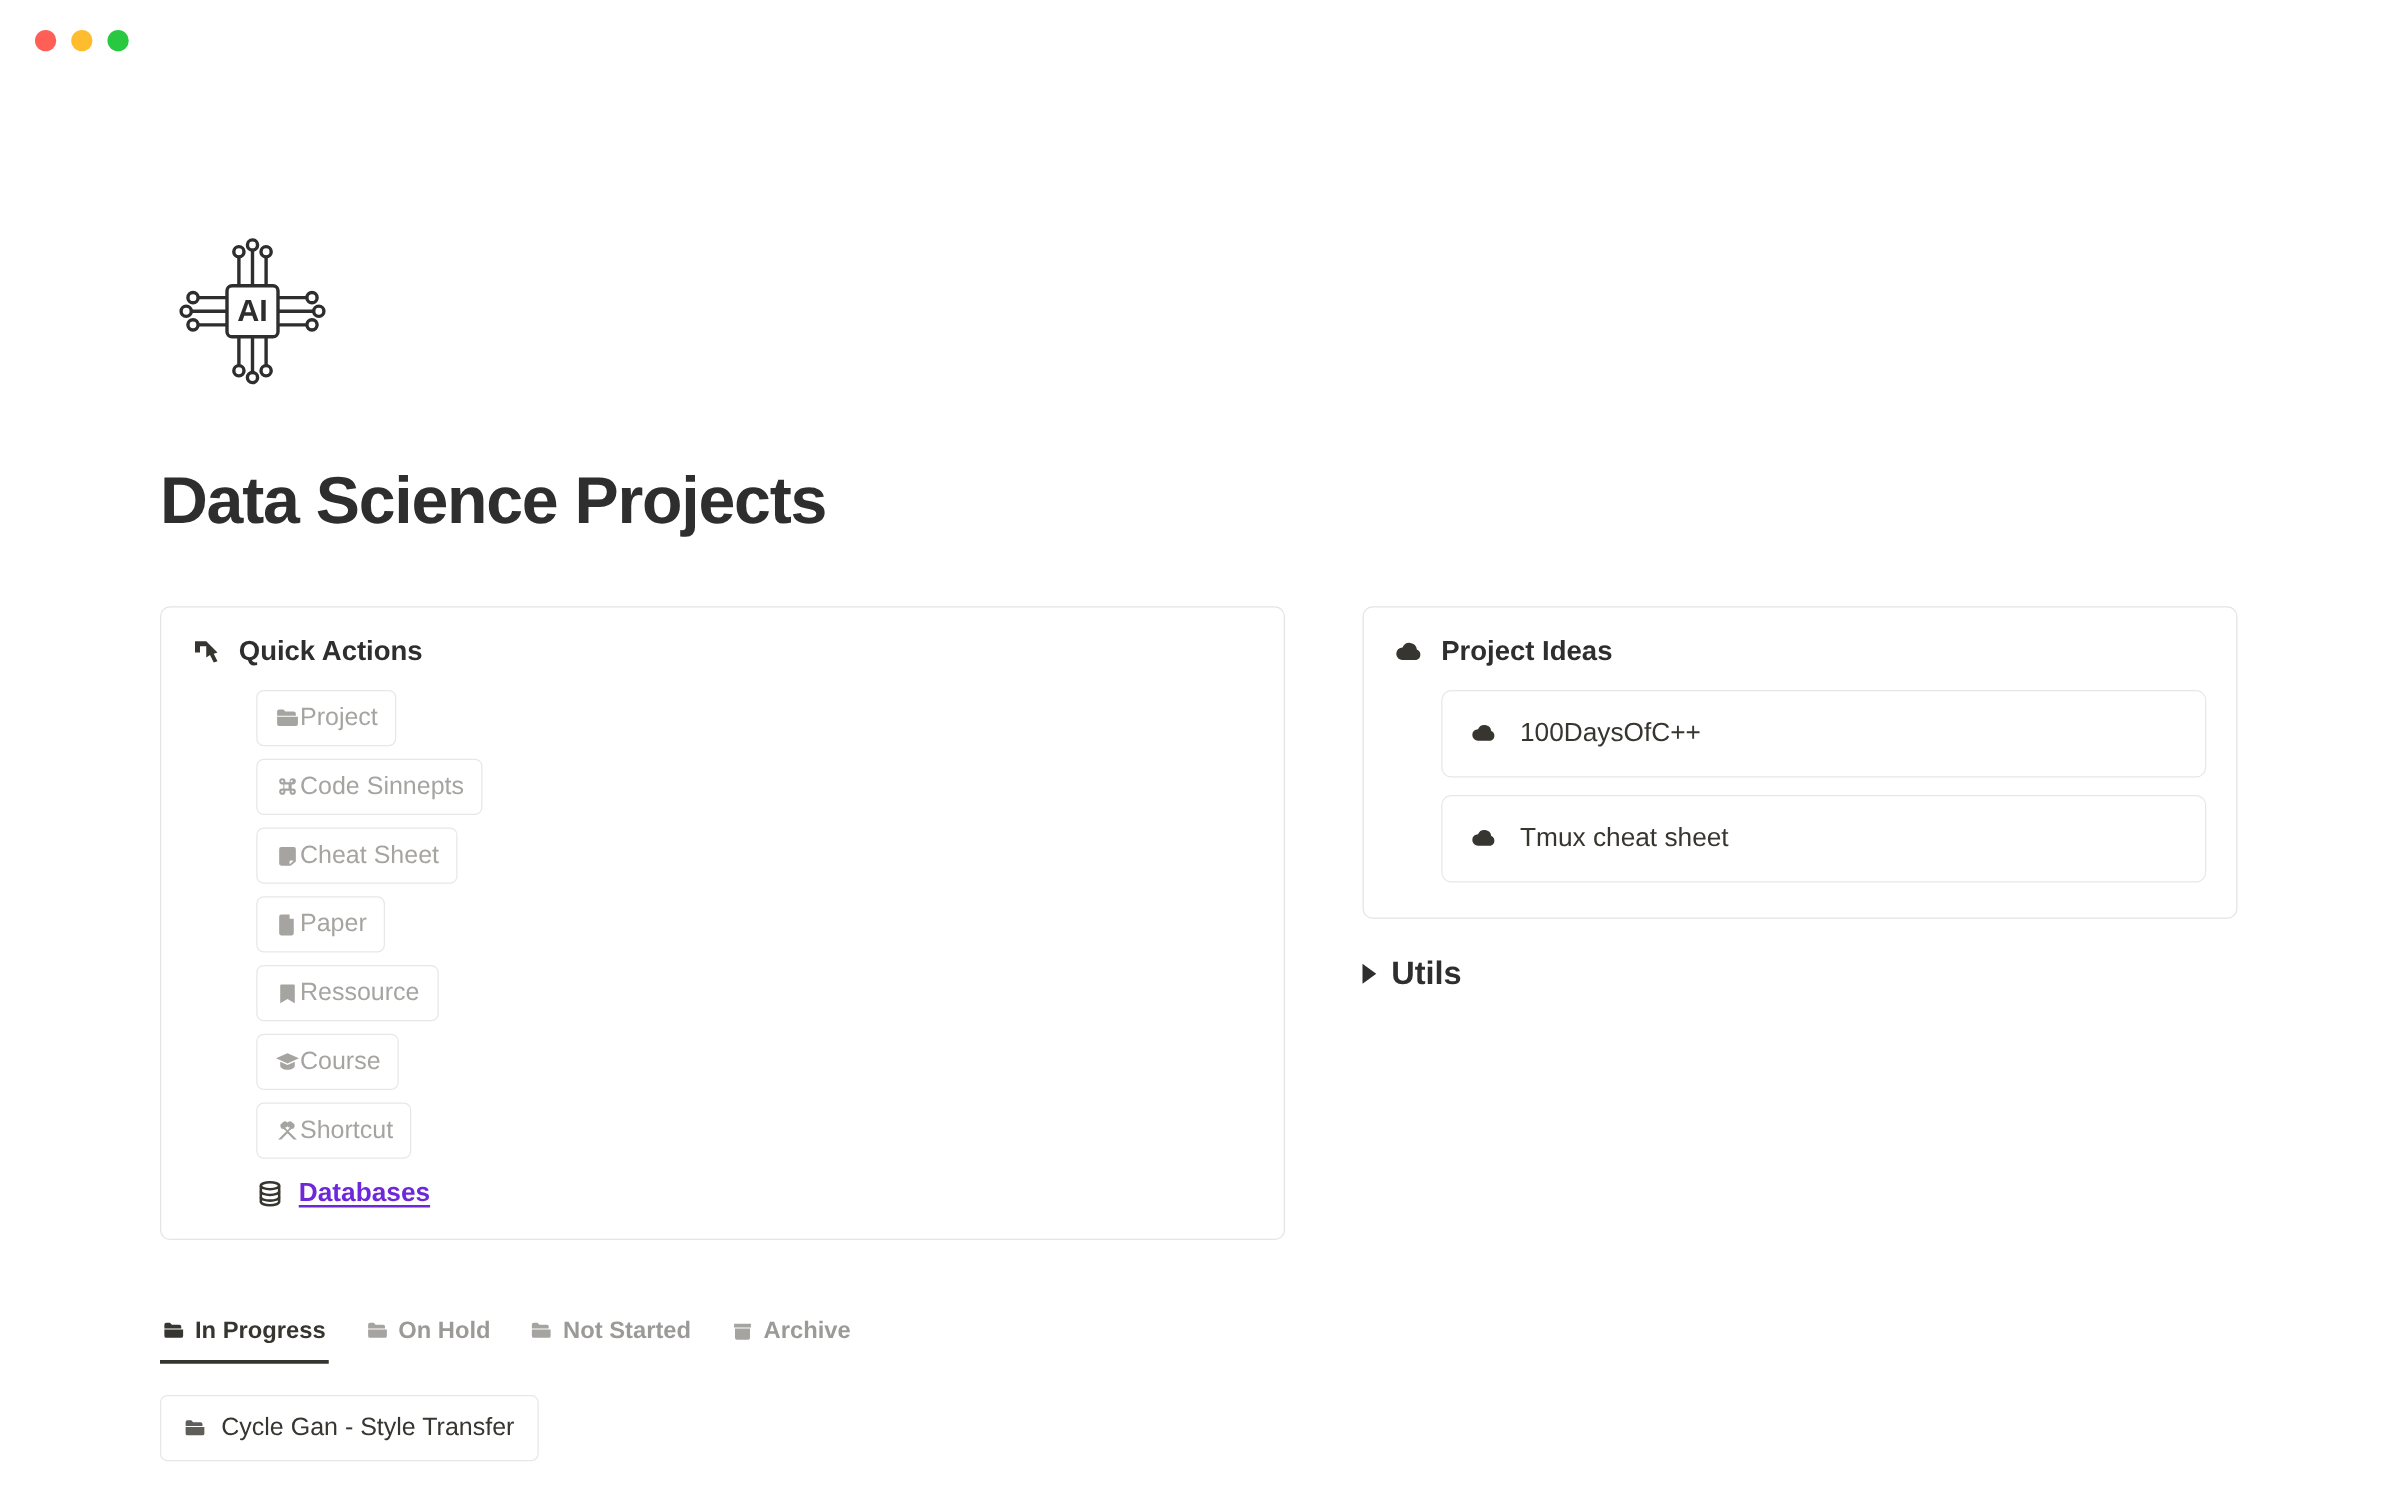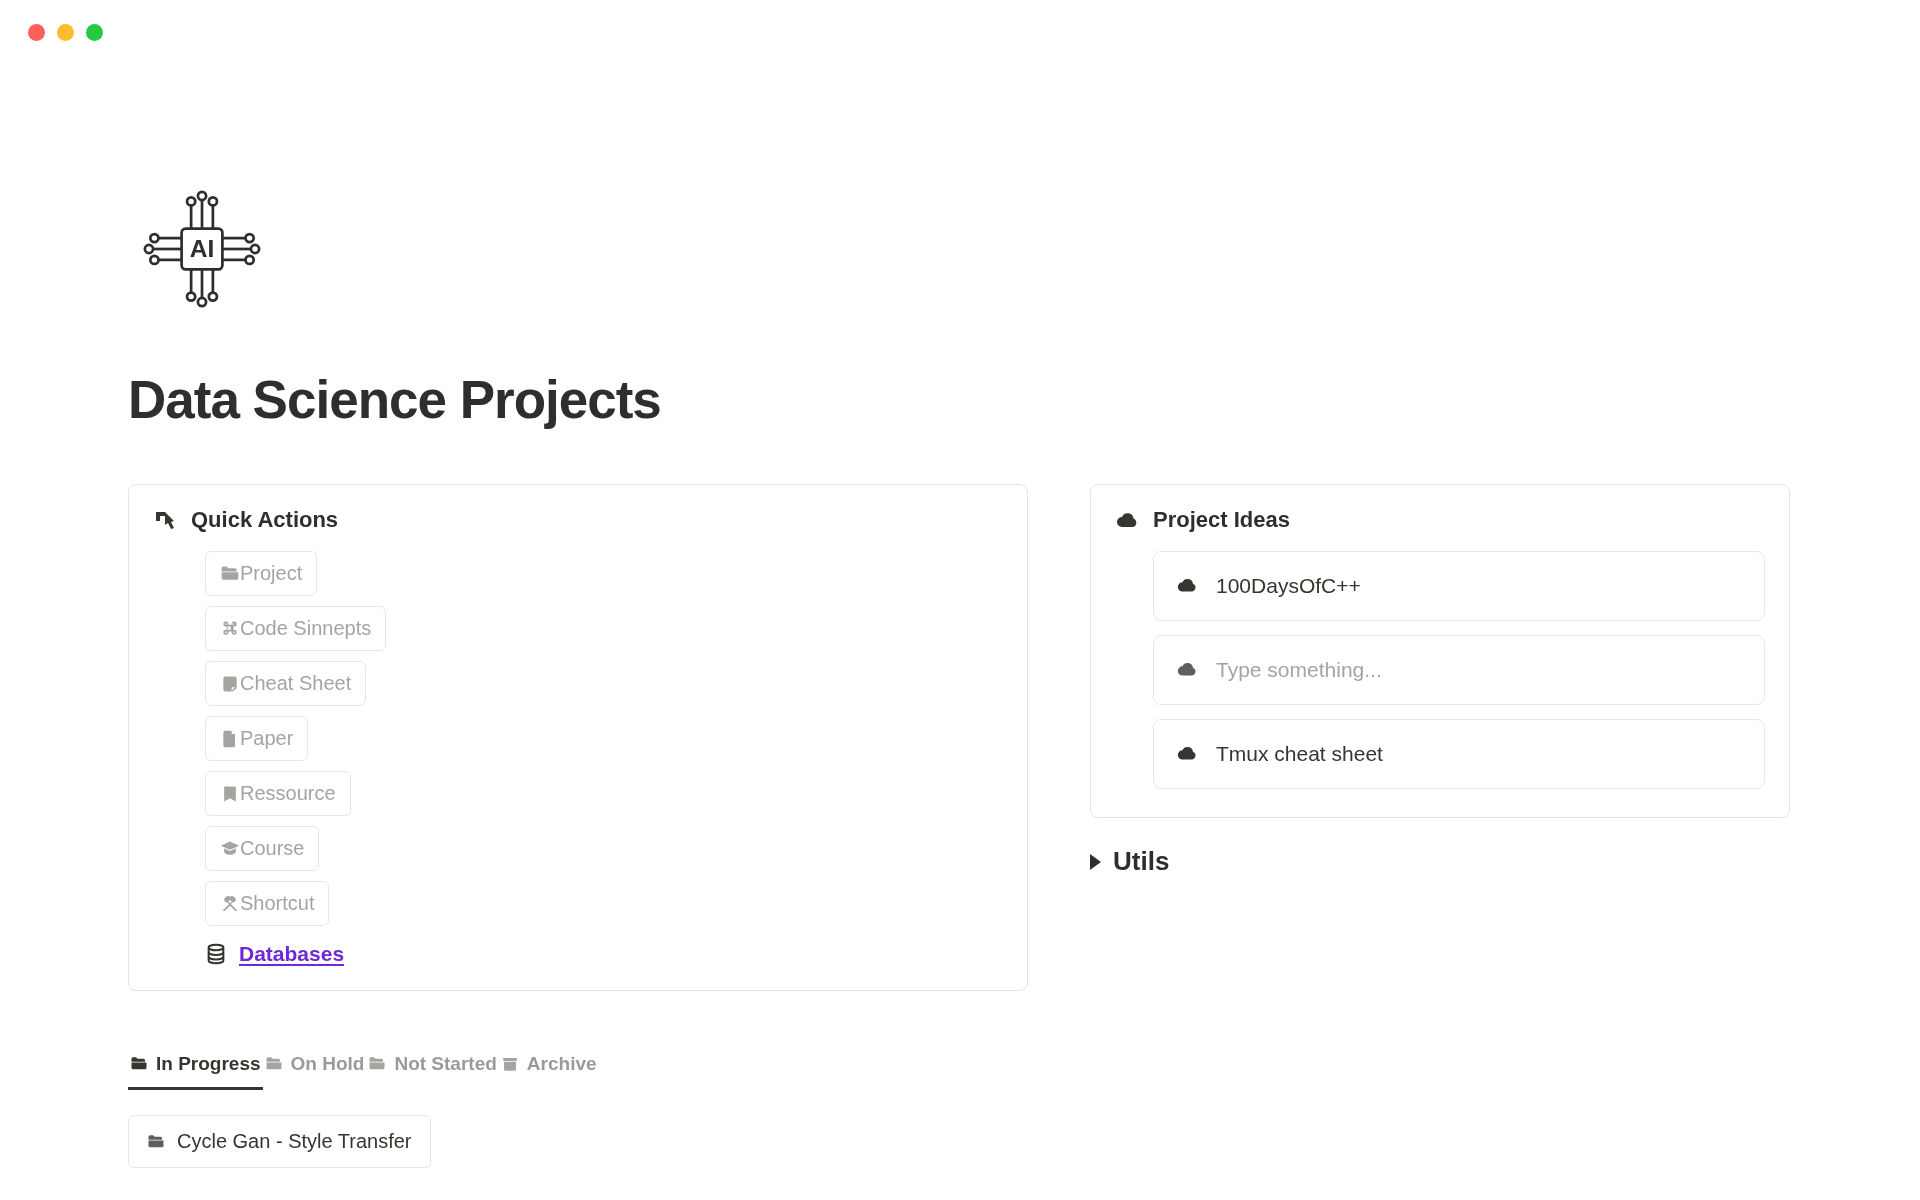--- a/index.html
+++ b/index.html
@@ -137,20 +137,21 @@
 
 .projects-section { margin-top: 56px; }
 .projects-title {
   font-size: 24px;
   font-weight: 800;
   color: #2e2e2e;
   margin-bottom: 24px;
 }
 .tabs {
   display: flex;
+  gap: 28px;
   border-bottom: 1.5px solid transparent;
   padding-bottom: 0;
 }
 .tab {
   display: flex;
   align-items: center;
   gap: 8px;
   font-size: 19px;
   font-weight: 600;
   color: #9b9a97;
@@ -382,26 +383,20 @@
           <span class="card-title">Project Ideas</span>
         </div>
 
         <div class="ideas-list">
           <div class="idea-item">
             <svg viewBox="0 0 24 24" class="darker-fill">
                 <use href="#i-cloud"></use>
               </svg>
             <span>100DaysOfC++</span>
           </div>
-          <div class="idea-item placeholder">
-            <svg viewBox="0 0 24 24" class="dark-fill">
-                <use href="#i-cloud"></use>
-              </svg>
-            <span>Type something...</span>
-          </div>
           <div class="idea-item">
             <svg viewBox="0 0 24 24" class="darker-fill">
                 <use href="#i-cloud"></use>
               </svg>
             <span>Tmux cheat sheet</span>
           </div>
         </div>
       </div>
 
       <div class="utils-row">

